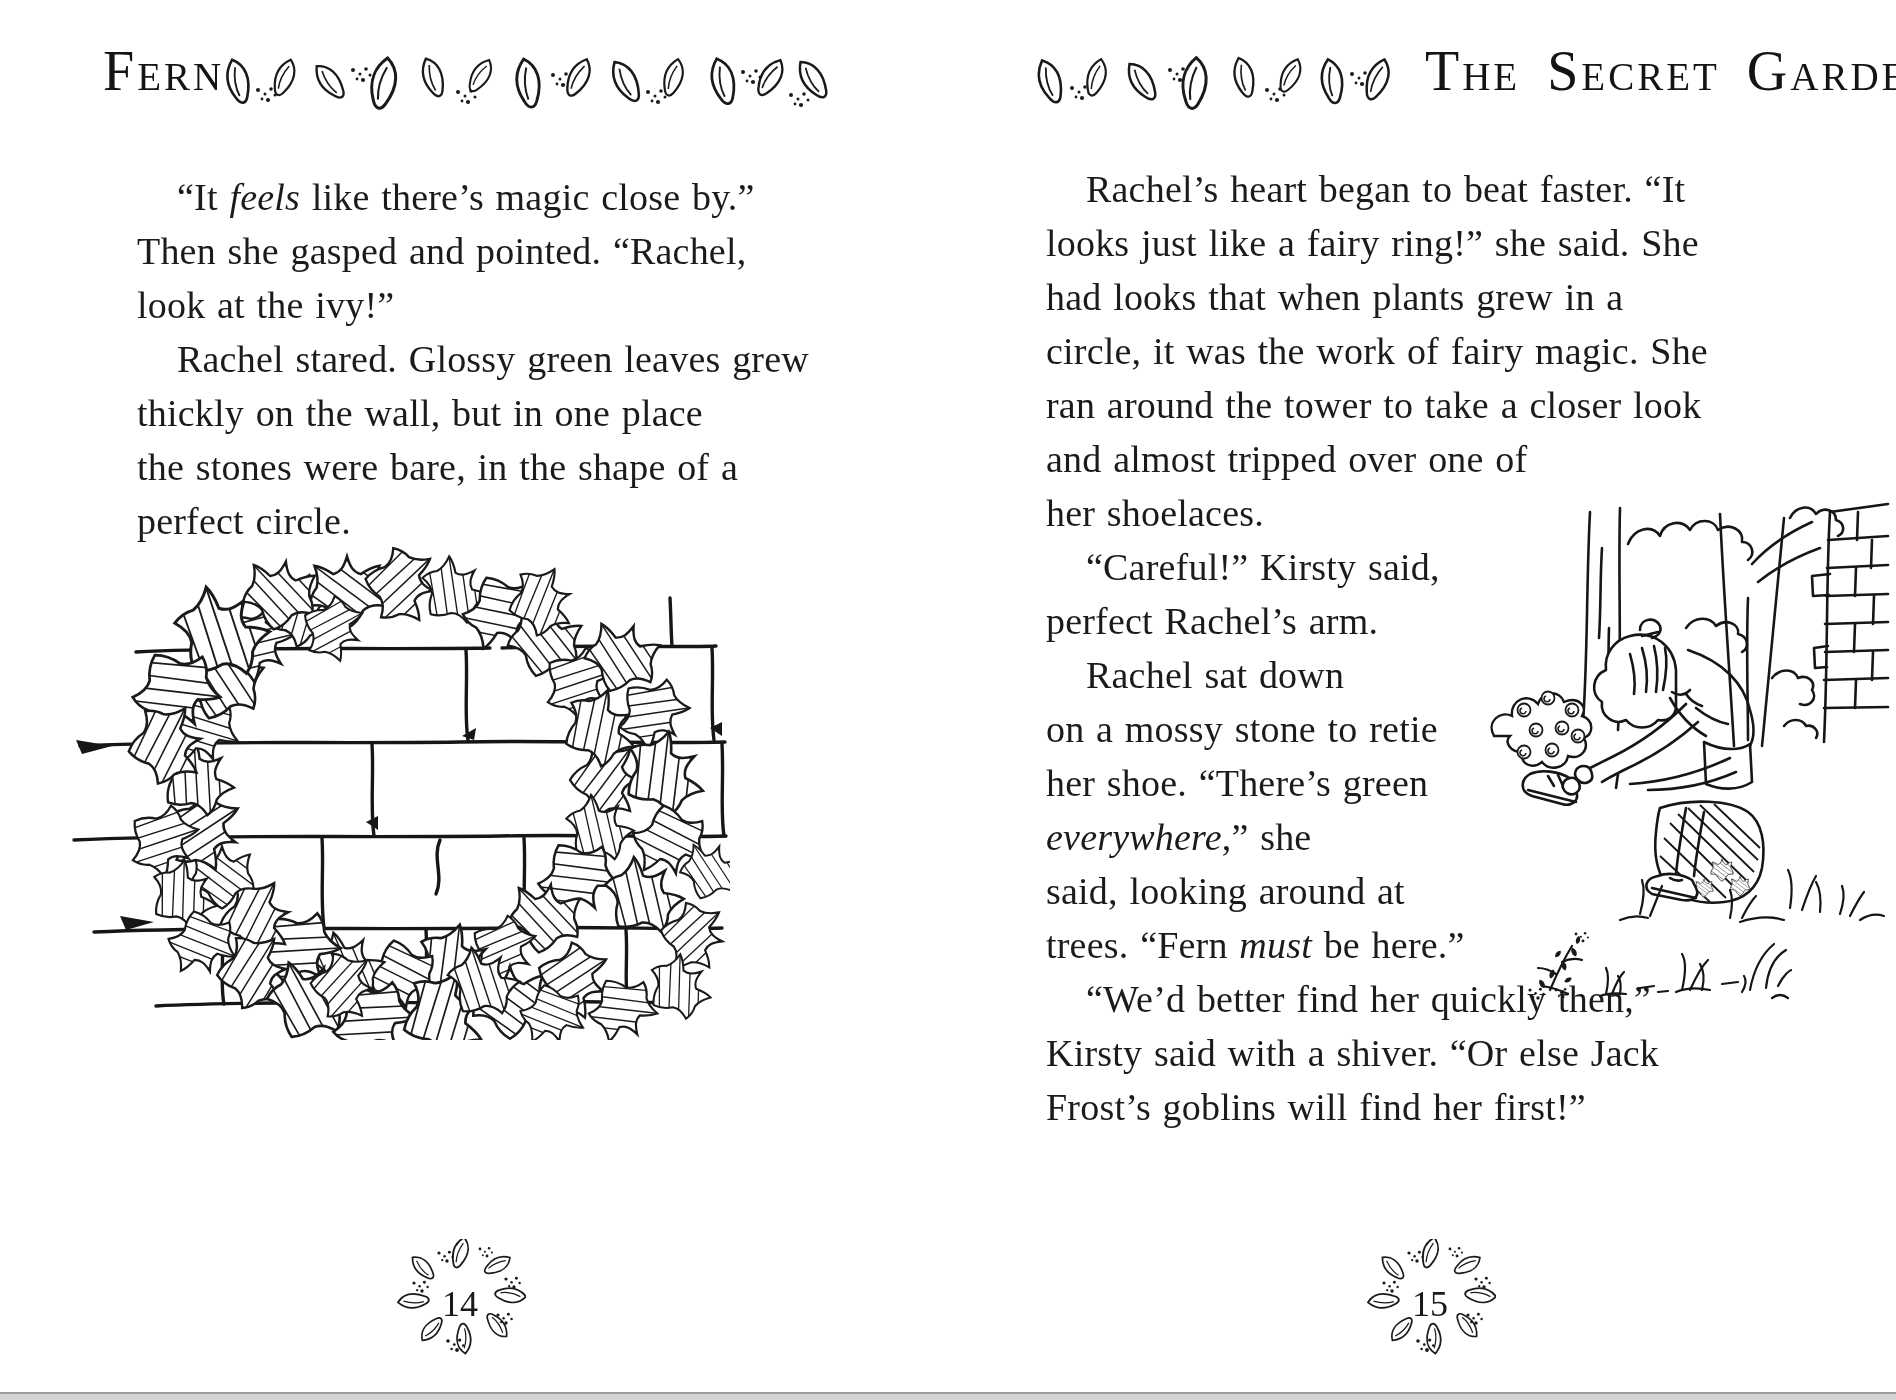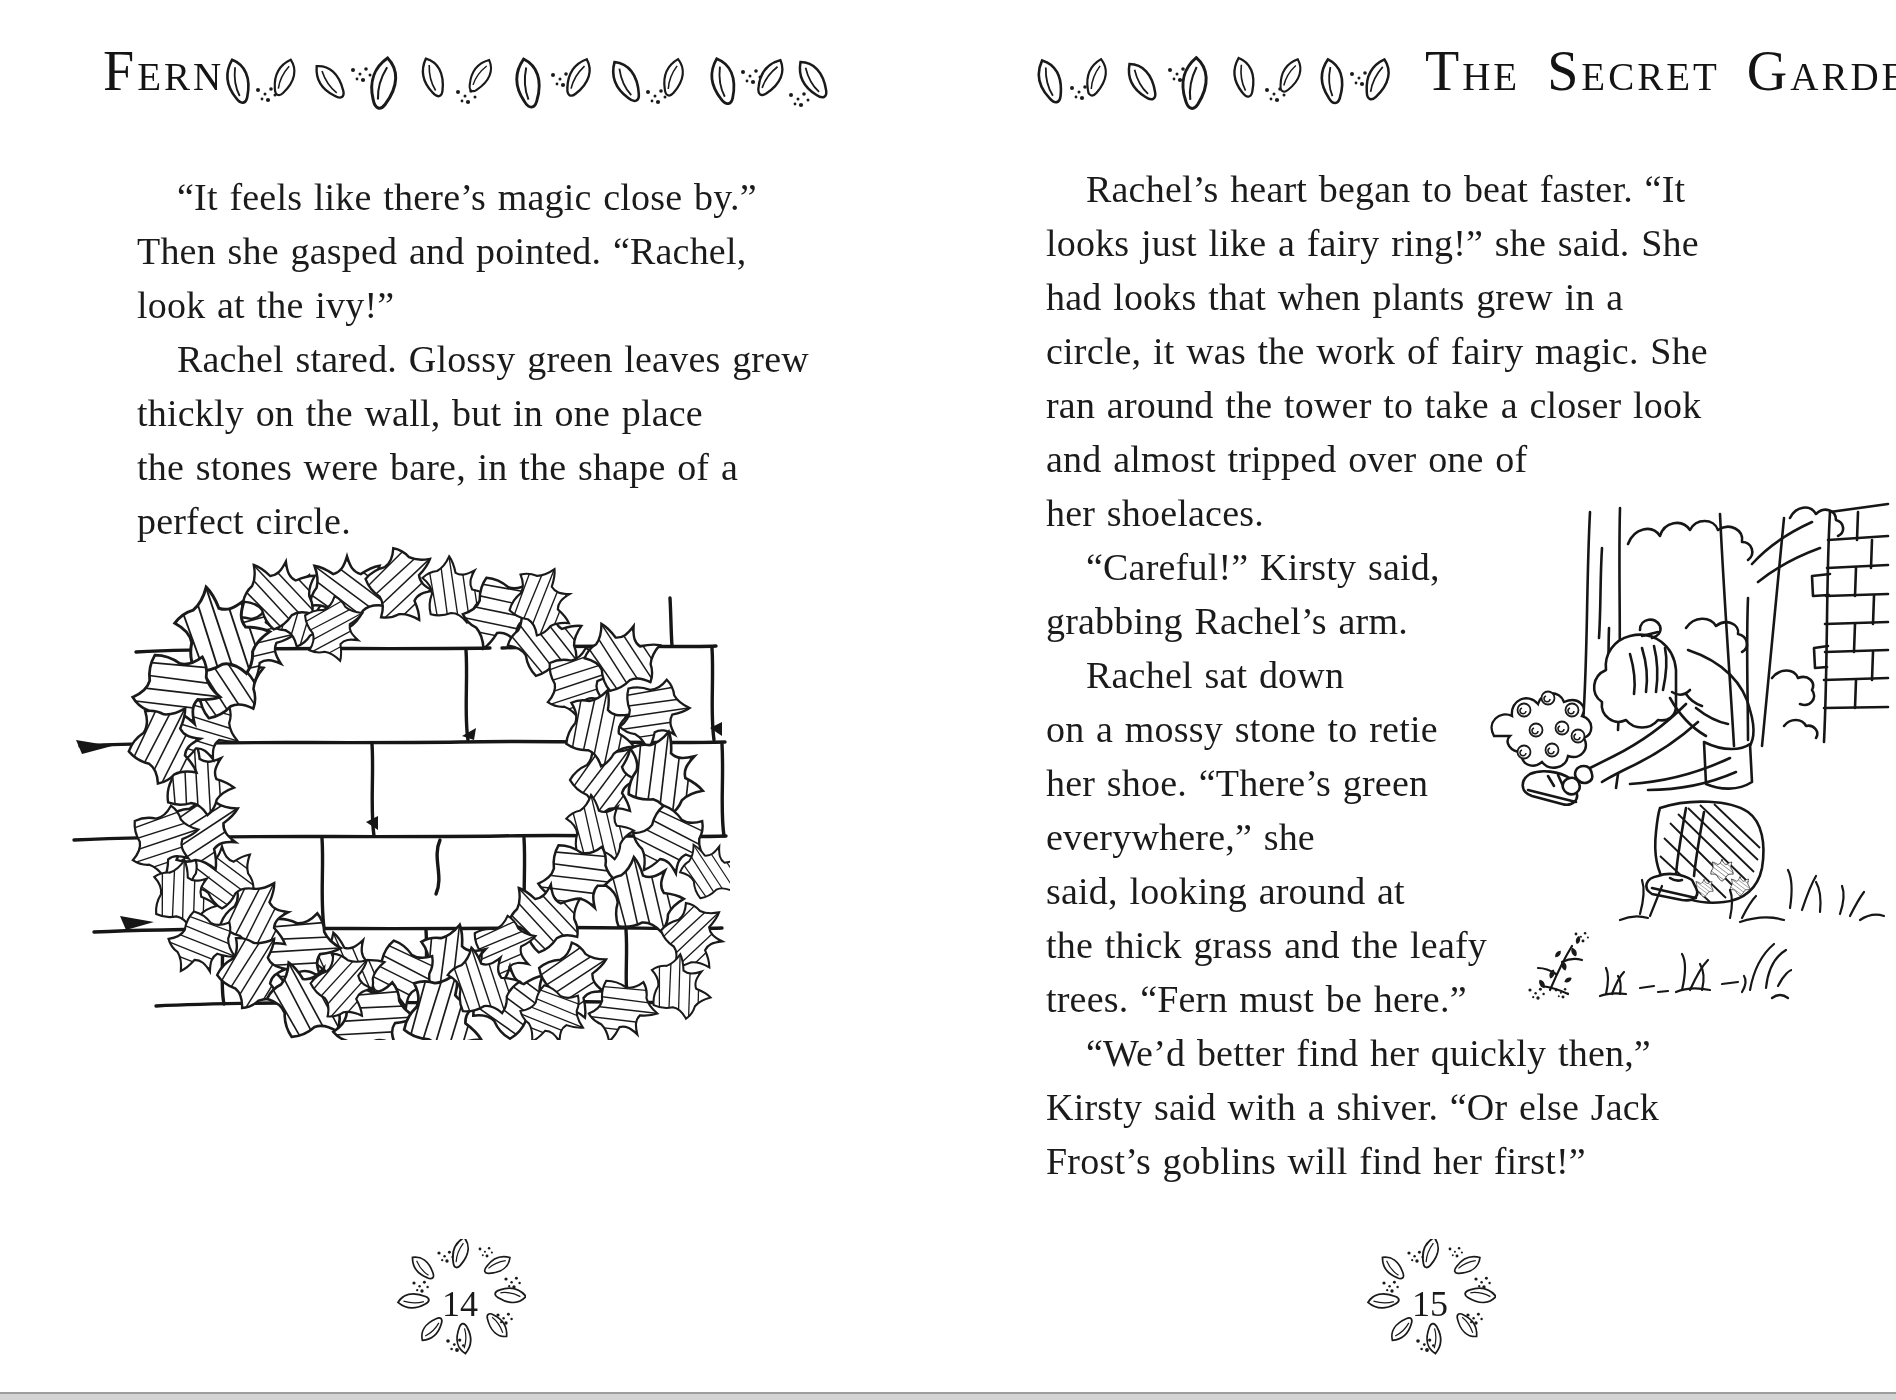--- a/index.html
+++ b/index.html
@@ -13,21 +13,21 @@
   .running-head{
     position:absolute;top:38px;height:66px;line-height:66px;
     font-variant:small-caps;font-weight:400;font-size:56px;
     letter-spacing:3px;word-spacing:10px;color:#141414;white-space:nowrap;
   }
   
   .text-col{position:absolute;font-size:38px;line-height:54px;
     word-spacing:2px;letter-spacing:0.2px;color:#1b1b1b;}
   .ln{white-space:nowrap;}
   .ind{padding-left:40px;}
-  .it{}
+  .it{font-style:italic;}
   
   .wreath{position:absolute;width:132px;height:116px;}
   .wreath svg{position:absolute;left:0;top:0;}
   .pagenum{
     position:absolute;left:0;right:0;top:44px;text-align:center;
     font-size:36px;font-weight:400;color:#1a1a1a;
   }
   
   .page-edge{
     position:absolute;left:0;bottom:0;width:100%;height:6px;
@@ -242,27 +242,26 @@
 
   <div class="text-col" style="left:98px;top:162px;width:830px;">
     <div class="ln ind"><span>Rachel’s heart began to beat faster. “It</span></div>
     <div class="ln"><span>looks just like a fairy ring!” she said. She</span></div>
     <div class="ln"><span>had looks that when plants grew in a</span></div>
     <div class="ln"><span>circle, it was the work of fairy magic. She</span></div>
     <div class="ln"><span>ran around the tower to take a closer look</span></div>
     <div class="ln"><span>and almost tripped over one of</span></div>
     <div class="ln"><span>her shoelaces.</span></div>
     <div class="ln ind"><span>“Careful!” Kirsty said,</span></div>
-    <div class="ln"><span>grabbing Rachel’s arm.</span></div>
+    <div class="ln"><span>perfect Rachel’s arm.</span></div>
     <div class="ln ind"><span>Rachel sat down</span></div>
     <div class="ln"><span>on a mossy stone to retie</span></div>
     <div class="ln"><span>her shoe. “There’s green</span></div>
     <div class="ln"><span class="it">everywhere</span><span>,” she</span></div>
     <div class="ln"><span>said, looking around at</span></div>
-    <div class="ln"><span>the thick grass and the leafy</span></div>
     <div class="ln"><span>trees. “Fern </span><span class="it">must</span><span> be here.”</span></div>
     <div class="ln ind"><span>“We’d better find her quickly then,”</span></div>
     <div class="ln"><span>Kirsty said with a shiver. “Or else Jack</span></div>
     <div class="ln"><span>Frost’s goblins will find her first!”</span></div>
   </div>
 
   <svg class="abs" style="left:542px;top:478px;" width="400" height="460" viewBox="0 0 400 460" xmlns="http://www.w3.org/2000/svg">
     <g stroke="#161616" stroke-width="2.6" fill="none" stroke-linecap="round" stroke-linejoin="round">
 
       <path d="M100,34 C96,110 98,190 92,258"></path>

